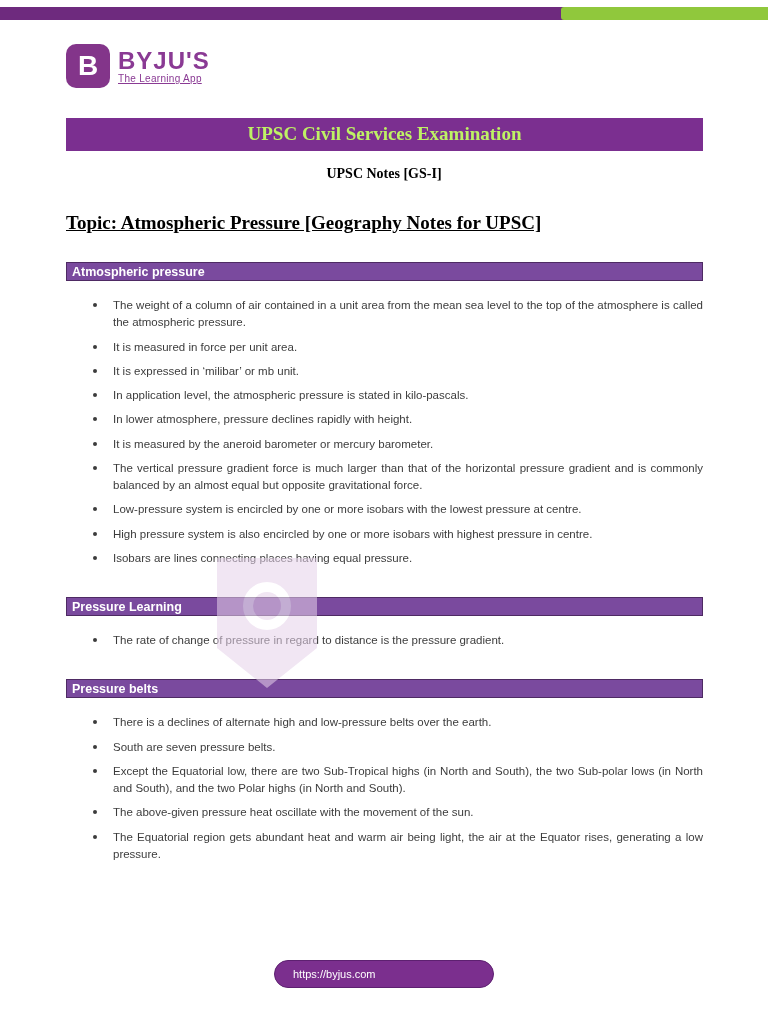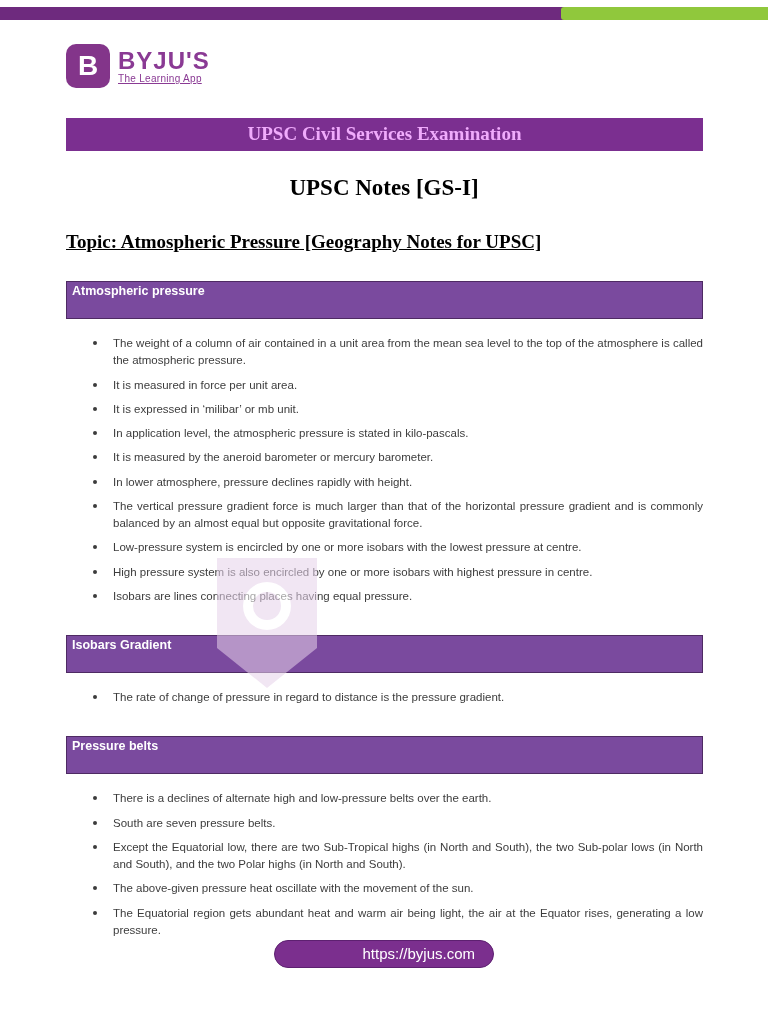--- a/index.html
+++ b/index.html
@@ -59,53 +59,53 @@
     color: #8a3a94;
     font-size: 10px;
     letter-spacing: 0.3px;
     text-decoration: underline;
   }
 
   
   .banner {
     margin: 28px 65px 0 66px;
     background: #7b2f90;
-    color: #f0abfc;
+    color: #bef264;
     font-family: "Liberation Serif", serif;
     font-weight: bold;
     font-size: 19px;
     text-align: center;
     padding: 5px 0 6px;
   }
   .subtitle {
-    margin-top: 24px;
+    margin-top: 15px;
     text-align: center;
     font-family: "Liberation Serif", serif;
     font-weight: bold;
-    font-size: 23px;
+    font-size: 14px;
     color: #000000;
   }
   .topic {
     margin: 30px 65px 0 66px;
     font-family: "Liberation Serif", serif;
     font-weight: bold;
     font-size: 19px;
     color: #000000;
     text-decoration: underline;
   }
 
   
   .section-bar {
     margin: 28px 65px 0 66px;
     background: #7a4a9e;
     border: 1px solid #4e2a63;
     color: #ffffff;
     font-weight: bold;
     font-size: 12.5px;
-    padding: 2px 5px 20px;
+    padding: 2px 5px 1px;
   }
   .section-bar.spaced { margin-top: 30px; }
   ul.bullets {
     list-style: none;
     margin: 16px 65px 0 66px;
     padding: 0;
   }
   ul.bullets li {
     position: relative;
     padding-left: 47px;
@@ -129,30 +129,30 @@
     position: absolute;
     left: 192px; top: 548px;
     width: 150px; height: 150px;
     opacity: 0.55;
     pointer-events: none;
   }
 
   
   .footer-pill {
     position: absolute;
-    left: 50%; bottom: 56px;
+    left: 50%; bottom: 36px;
     transform: translateX(-50%);
     min-width: 220px;
     background: #7b2f8e;
     border: 1px solid #5d2070;
     border-radius: 14px;
     color: #ffffff;
-    font-size: 15px;
+    font-size: 11px;
     line-height: 26px;
-    text-align: right;
+    text-align: left;
     padding: 0 18px;
     box-sizing: border-box;
     cursor: pointer;
   }
 </style>
 </head>
 <body>
 
 <div class="page">
 
@@ -174,29 +174,29 @@
   <div class="subtitle">UPSC Notes [GS-I]</div>
 
   <div class="topic">Topic: Atmospheric Pressure [Geography Notes for UPSC]</div>
 
   <div class="section-bar">Atmospheric pressure</div>
   <ul class="bullets">
     <li>The weight of a column of air contained in a unit area from the mean sea level to the top of the atmosphere is called the atmospheric pressure.</li>
     <li>It is measured in force per unit area.</li>
     <li>It is expressed in ‘milibar’ or mb unit.</li>
     <li>In application level, the atmospheric pressure is stated in kilo-pascals.</li>
+    <li>In lower atmosphere, pressure declines rapidly with height.</li>
     <li>It is measured by the aneroid barometer or mercury barometer.</li>
-    <li>In lower atmosphere, pressure declines rapidly with height.</li>
     <li>The vertical pressure gradient force is much larger than that of the horizontal pressure gradient and is commonly balanced by an almost equal but opposite gravitational force.</li>
     <li>Low-pressure system is encircled by one or more isobars with the lowest pressure at centre.</li>
     <li>High pressure system is also encircled by one or more isobars with highest pressure in centre.</li>
     <li>Isobars are lines connecting places having equal pressure.</li>
   </ul>
 
-  <div class="section-bar spaced">Isobars Gradient</div>
+  <div class="section-bar spaced">Pressure Learning</div>
   <ul class="bullets">
     <li>The rate of change of pressure in regard to distance is the pressure gradient.</li>
   </ul>
 
   <div class="section-bar spaced">Pressure belts</div>
   <ul class="bullets">
     <li>There is a declines of alternate high and low-pressure belts over the earth.</li>
     <li>South are seven pressure belts.</li>
     <li>Except the Equatorial low, there are two Sub-Tropical highs (in North and South), the two Sub-polar lows (in North and South), and the two Polar highs (in North and South).</li>
     <li>The above-given pressure heat oscillate with the movement of the sun.</li>

